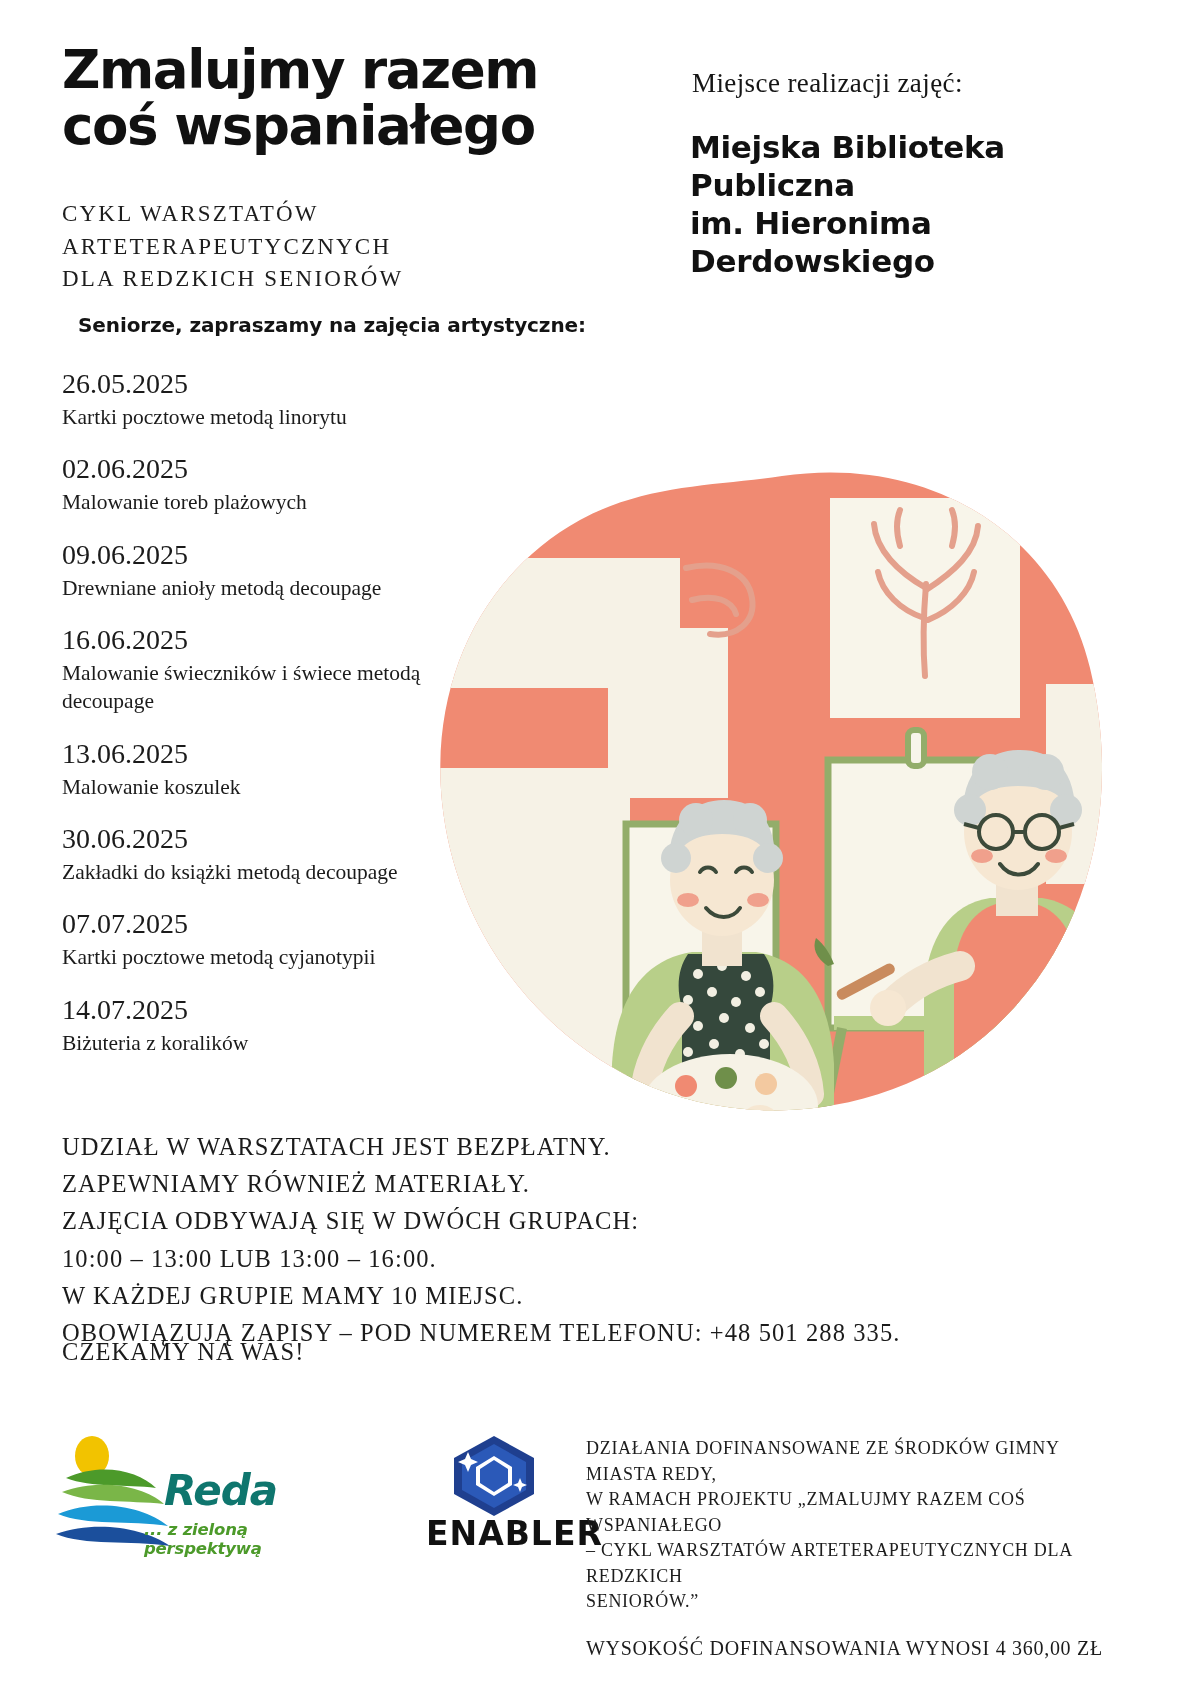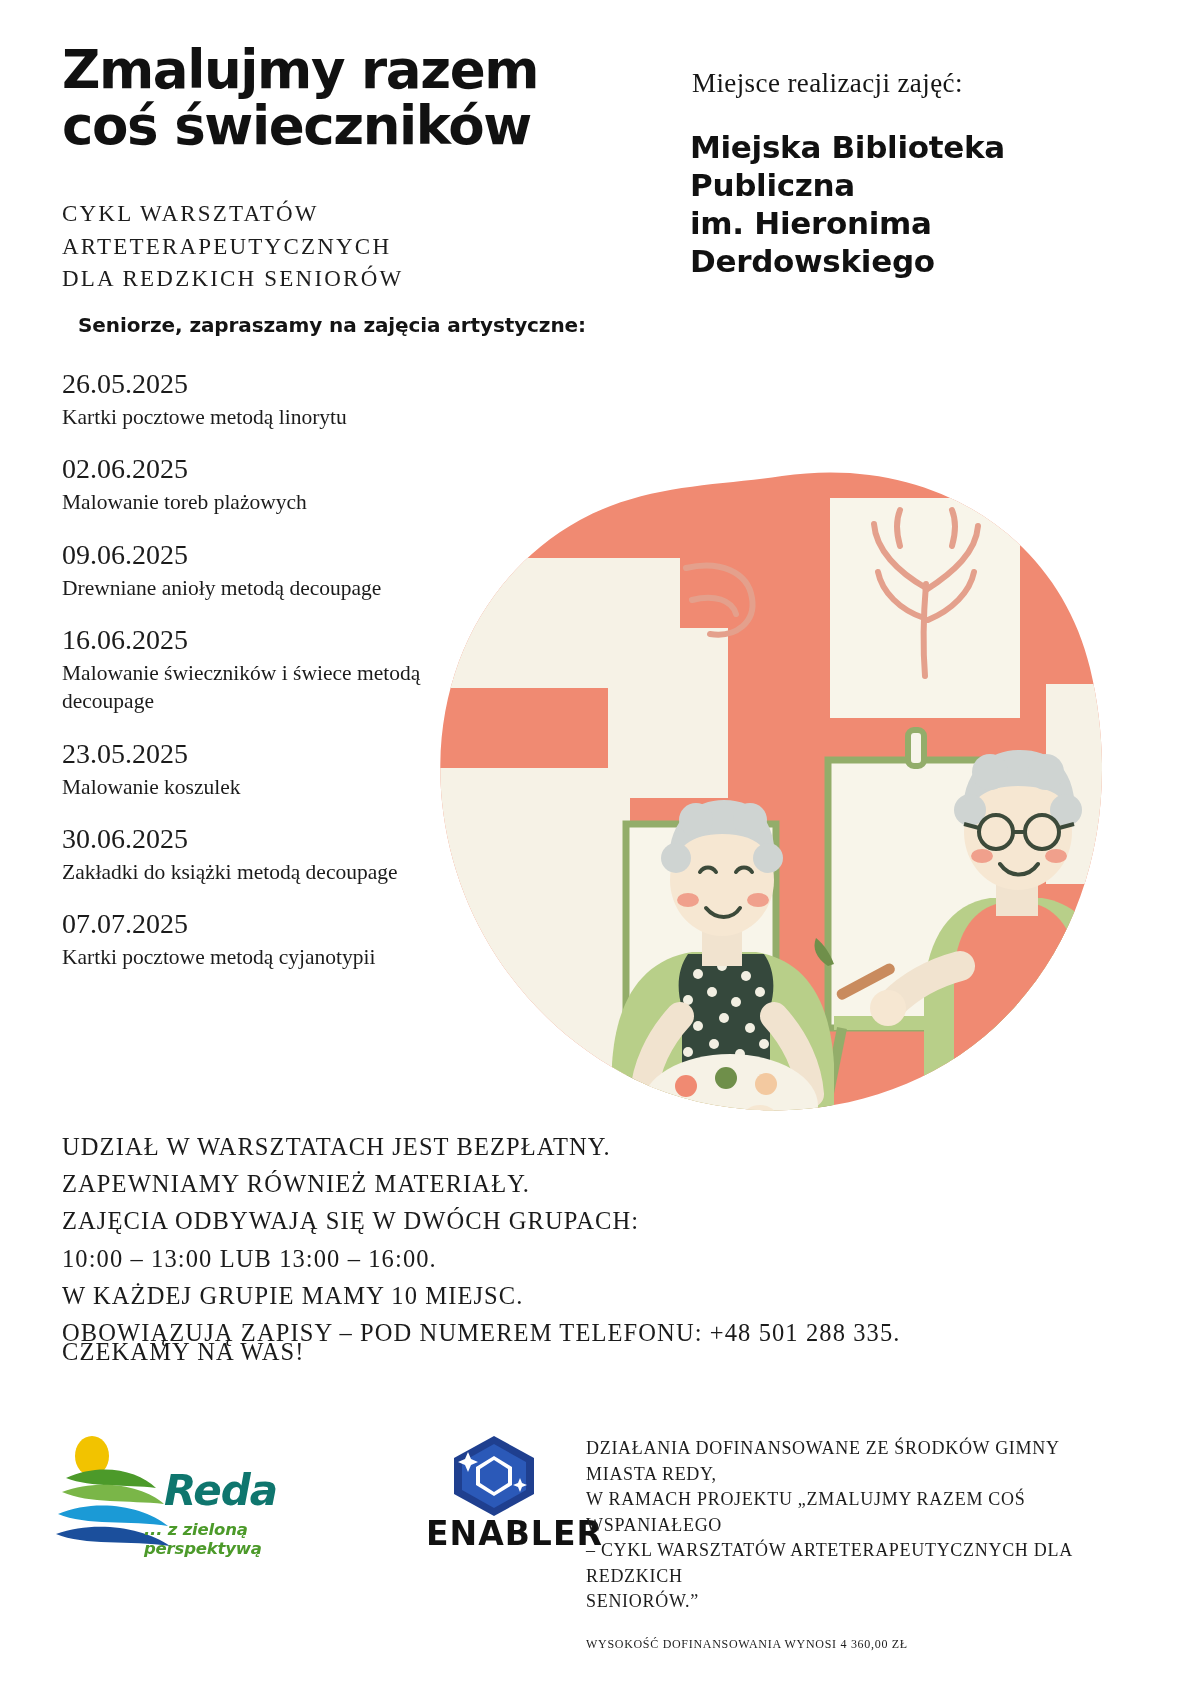--- a/index.html
+++ b/index.html
@@ -209,32 +209,32 @@
     font-family: "Liberation Serif", serif;
     font-size: 18px;
     line-height: 1.42;
     letter-spacing: 0.7px;
     color: #1c1c1c;
     white-space: pre-line;
   }
   .funding-amount {
     margin-top: 22px;
     font-family: "Liberation Serif", serif;
-    font-size: 12px;
+    font-size: 20px;
     letter-spacing: 0.7px;
     color: #1c1c1c;
   }
 </style>
 </head>
 <body>
 
 <div class="poster">
 
   <div class="title">Zmalujmy razem
-coś świeczników</div>
+coś wspaniałego</div>
 
   <div class="subtitle">CYKL WARSZTATÓW
 ARTETERAPEUTYCZNYCH
 DLA REDZKICH SENIORÓW</div>
 
   <div class="venue-label">Miejsce realizacji zajęć:</div>
   <div class="venue-name">Miejska Biblioteka
 Publiczna
 im. Hieronima
 Derdowskiego</div>
@@ -253,30 +253,34 @@
     <div class="sched-item">
       <div class="sched-date">09.06.2025</div>
       <div class="sched-desc">Drewniane anioły metodą decoupage</div>
     </div>
     <div class="sched-item">
       <div class="sched-date">16.06.2025</div>
       <div class="sched-desc">Malowanie świeczników i świece metodą
 decoupage</div>
     </div>
     <div class="sched-item">
-      <div class="sched-date">23.05.2025</div>
+      <div class="sched-date">13.06.2025</div>
       <div class="sched-desc">Malowanie koszulek</div>
     </div>
     <div class="sched-item">
       <div class="sched-date">30.06.2025</div>
       <div class="sched-desc">Zakładki do książki metodą decoupage</div>
     </div>
     <div class="sched-item">
       <div class="sched-date">07.07.2025</div>
       <div class="sched-desc">Kartki pocztowe metodą cyjanotypii</div>
+    </div>
+    <div class="sched-item">
+      <div class="sched-date">14.07.2025</div>
+      <div class="sched-desc">Biżuteria z koralików</div>
     </div>
   </div>
 
   <div class="illustration">
     <svg viewBox="0 0 680 660" width="680" height="660" aria-hidden="true">
       <defs>
         <clipPath id="blobClip">
           <path d="M352 8 C500 -14 628 66 660 200 C692 334 660 470 566 558 C470 648 318 666 206 612
                    C96 558 24 452 12 334 C0 214 52 106 150 52 C216 16 284 18 352 8 Z"></path>
         </clipPath>

